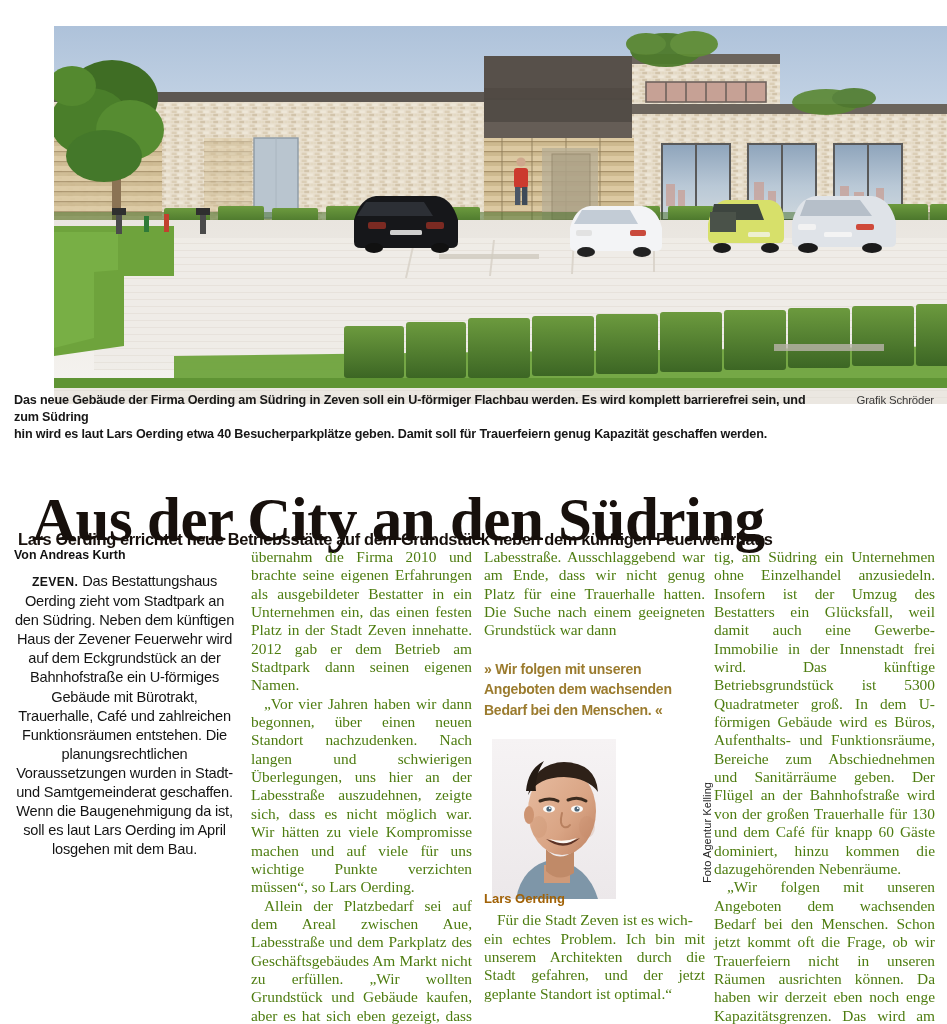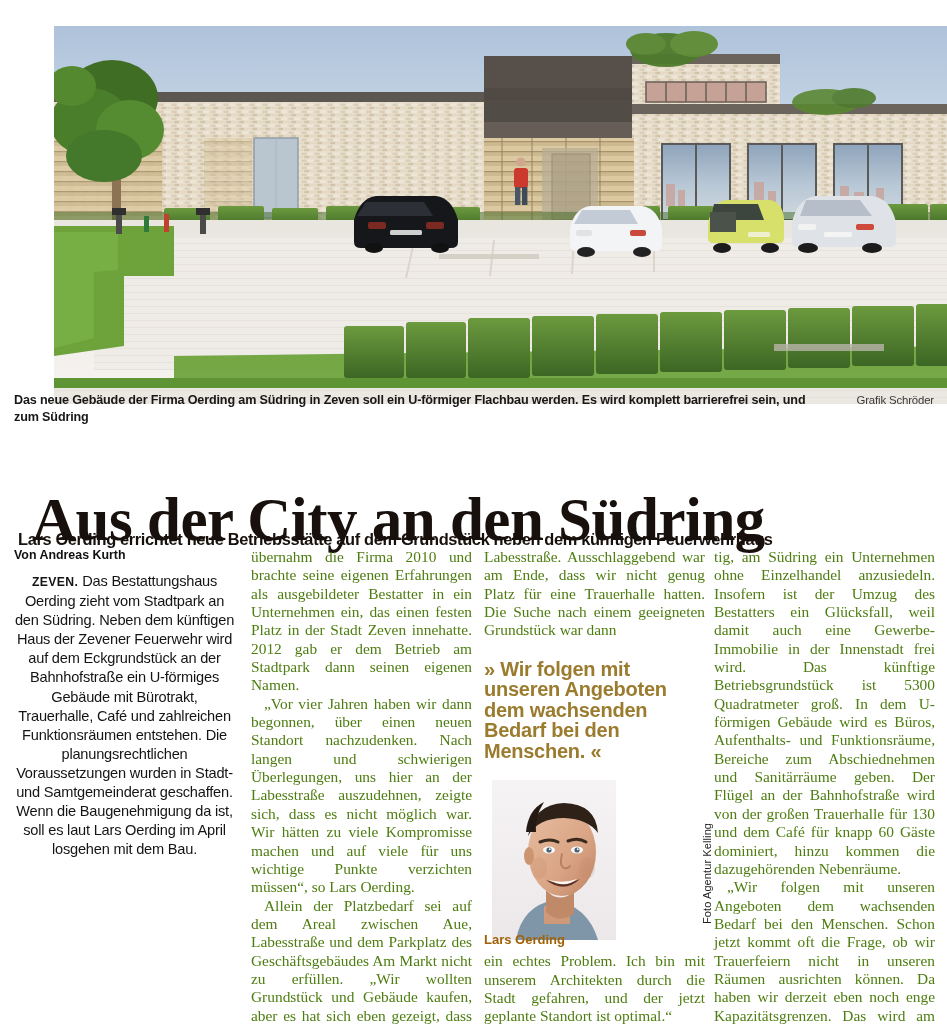--- a/index.html
+++ b/index.html
@@ -133,21 +133,21 @@
     color: #4d7c0f;
     hyphens: manual;
   }
   .body-p.indent { text-indent: 13px; }
   .gap-before { margin-top: 17px; }
 
   
   .pullquote {
     font-family: "Liberation Sans", sans-serif;
     font-weight: bold;
-    font-size: 20px;
+    font-size: 14px;
     line-height: 20.5px;
     color: #9b7b2e;
     letter-spacing: -0.25px;
     margin: 19px 0 0 0;
   }
 
   
   .portrait-wrap {
     position: relative;
     margin-top: 19px;
@@ -419,20 +419,21 @@
       <rect x="770" y="206" width="28" height="5" rx="1.5" fill="#f4f4f4"></rect>
       <ellipse cx="754" cy="222" rx="10" ry="5" fill="#1b1b1b"></ellipse>
       <ellipse cx="818" cy="222" rx="10" ry="5" fill="#1b1b1b"></ellipse>
     </g>
   </svg>
 </figure>
 
 <div class="caption-block">
   <span class="credit">Grafik Schröder</span>
   <span>Das neue Gebäude der Firma Oerding am Südring in Zeven soll ein U-förmiger Flachbau werden. Es wird komplett barrierefrei sein, und zum Südring</span>
+  <span class="caption-line2">hin wird es laut Lars Oerding etwa <b>40 Besucherparkplätze</b> geben. Damit soll für Trauerfeiern genug Kapazität geschaffen werden.</span>
 </div>
 
 <h1 class="headline">Aus der City an den Südring</h1>
 <h2 class="subheadline">Lars Oerding errichtet neue Betriebsstätte auf dem Grundstück neben dem künftigen Feuerwehrhaus</h2>
 
 <div class="cols">
 
   <div class="col col-1">
     <div class="byline">Von Andreas Kurth</div>
     <p class="lead"><span class="dateline">ZEVEN.</span> <span>Das Bestattungshaus Oerding zieht vom Stadtpark an den Südring. Neben dem künftigen Haus der Zevener Feuerwehr wird auf dem Eckgrundstück an der Bahnhofstraße ein U-förmiges Gebäude mit Bürotrakt, Trauerhalle, Café und zahlreichen Funktionsräumen entstehen. Die planungsrechtlichen Voraussetzungen wurden in Stadt- und Samtgemeinderat geschaffen. Wenn die Baugenehmigung da ist, soll es laut Lars Oerding im April losgehen mit dem Bau.</span></p>
@@ -493,22 +494,22 @@
           <path d="M57 100 q16 9 28 -1 q-14 5 -28 1 z" fill="#fbf8f3"></path>
 
           <ellipse cx="47" cy="88" rx="8" ry="11" fill="#c48a67" opacity="0.25"></ellipse>
           <ellipse cx="95" cy="88" rx="8" ry="11" fill="#c48a67" opacity="0.22"></ellipse>
         </svg>
       </div>
       <div class="photo-credit">Foto Agentur Kelling</div>
       <div class="portrait-name">Lars Oerding</div>
     </div>
 
+    <p class="body-p indent">Für die Stadt Zeven ist es wich-</p>
     <p class="body-p">ein echtes Problem. Ich bin mit unserem Architekten durch die Stadt gefahren, und der jetzt geplante Standort ist optimal.“</p>
-    <p class="body-p indent">Für die Stadt Zeven ist es wich-</p>
   </div>
 
   <div class="col col-4">
     <p class="body-p">tig, am Südring ein Unternehmen ohne Einzelhandel anzusiedeln. Insofern ist der Umzug des Bestatters ein Glücksfall, weil damit auch eine Gewerbe-Immobilie in der Innenstadt frei wird. Das künftige Betriebsgrundstück ist 5300 Quadratmeter groß. In dem U-förmigen Gebäude wird es Büros, Aufenthalts- und Funktionsräume, Bereiche zum Abschiednehmen und Sanitärräume geben. Der Flügel an der Bahnhofstraße wird von der großen Trauerhalle für 130 und dem Café für knapp 60 Gäste dominiert, hinzu kommen die dazugehörenden Nebenräume.</p>
     <p class="body-p indent">„Wir folgen mit unseren Angeboten dem wachsenden Bedarf bei den Menschen. Schon jetzt kommt oft die Frage, ob wir Trauerfeiern nicht in unseren Räumen ausrichten können. Da haben wir derzeit eben noch enge Kapazitätsgrenzen. Das wird am Südring ganz anders aussehen“, freut sich Lars Oerding.</p>
   </div>
 
 </div>
 
 </body></html>

